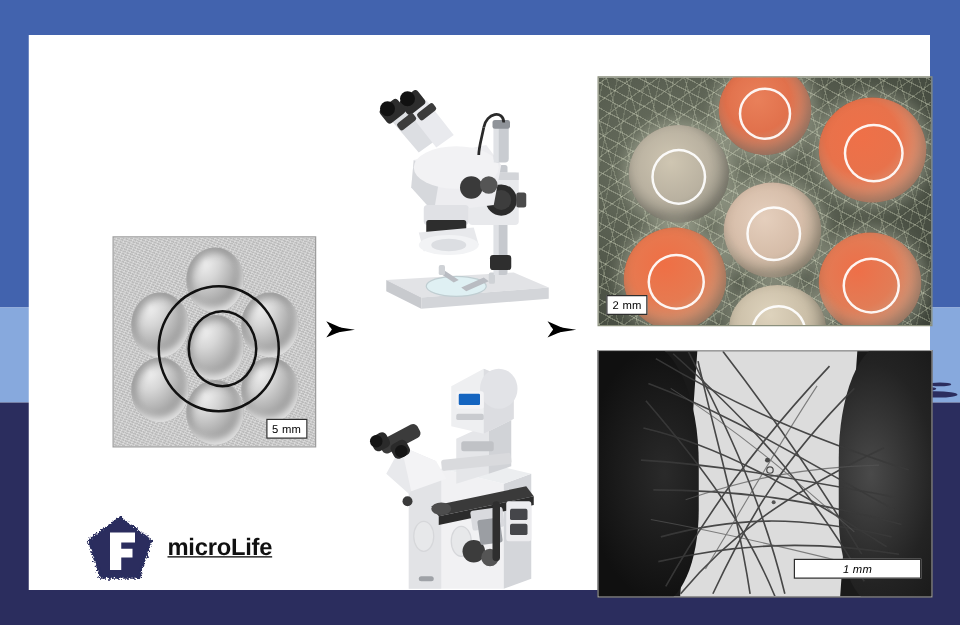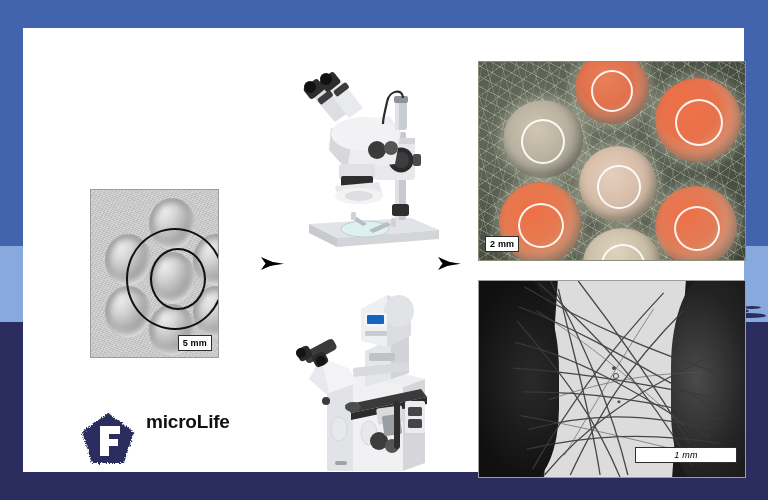--- a/index.html
+++ b/index.html
@@ -64,26 +64,25 @@
   
   .panel {
     position: absolute;
     overflow: hidden;
     background: #bdbdbd;
   }
 
   
   .panel-wells {
     left: 67px; top: 161px;
-    width: 129px; height: 169px;
+    width: 163px; height: 169px;
     background:
       radial-gradient(circle at 22% 22%, #c9c9c9 0%, #c9c9c9 100%);
     border: 1px solid #9d9d9d;
     box-sizing: border-box;
-    font-weight: bold;
   }
   .panel-wells .grain {
     position: absolute; inset: 0;
     background:
       repeating-linear-gradient(22deg, rgba(255,255,255,.28) 0 1px, rgba(0,0,0,.04) 1px 2px),
       repeating-linear-gradient(-61deg, rgba(255,255,255,.2) 0 1px, rgba(0,0,0,.05) 1px 3px);
     opacity: .75;
   }
   .well {
     position: absolute;
@@ -114,21 +113,20 @@
   }
 
   
   .panel-colonies {
     left: 455px; top: 33px;
     width: 268px; height: 200px;
     background:
       radial-gradient(ellipse at 30% 35%, #6f7565 0%, #51574a 55%, #3c4238 100%);
     border: 1px solid #8a8f7c;
     box-sizing: border-box;
-    font-weight: bold;
   }
   .hyphae {
     position: absolute; inset: 0;
     background:
       repeating-linear-gradient(28deg,  rgba(214,219,186,.30) 0 1px, transparent 1px 9px),
       repeating-linear-gradient(-36deg, rgba(205,212,176,.26) 0 1px, transparent 1px 12px),
       repeating-linear-gradient(74deg,  rgba(198,206,170,.22) 0 1px, transparent 1px 15px),
       repeating-linear-gradient(-78deg, rgba(190,198,162,.18) 0 1px, transparent 1px 11px);
     mix-blend-mode: screen;
   }
@@ -201,23 +199,25 @@
     position: absolute;
     width: 0; height: 0;
   }
   .arrow svg { display: block; }
   .arrow-1 { left: 237px; top: 224px; }
   .arrow-2 { left: 414px; top: 224px; }
 
   
   .logo-block {
     position: absolute;
-    left: 56px; top: 383px;
+    left: 44px; top: 383px;
     display: flex;
+    align-items: center;
     gap: 9px;
+    text-decoration: underline;
   }
   .logo-mark {
     position: relative;
     width: 58px; height: 56px;
   }
   .logo-text {
     font-family: "Liberation Sans", sans-serif;
     font-size: 19px;
     font-weight: 700;
     color: #111111;

